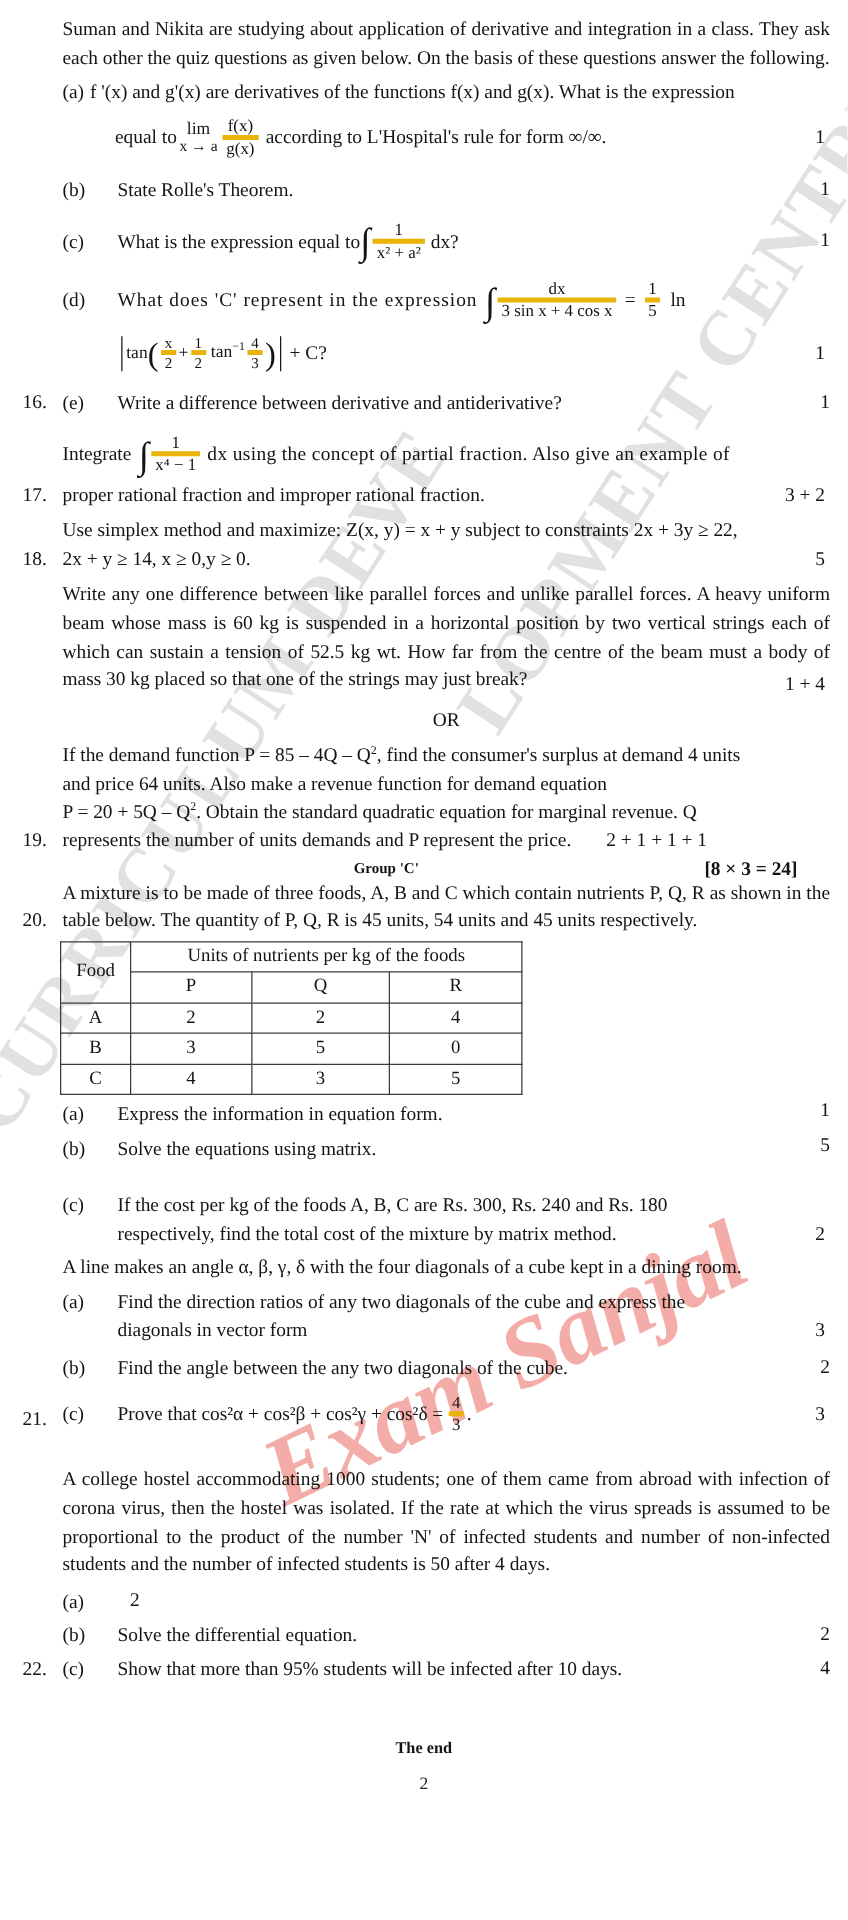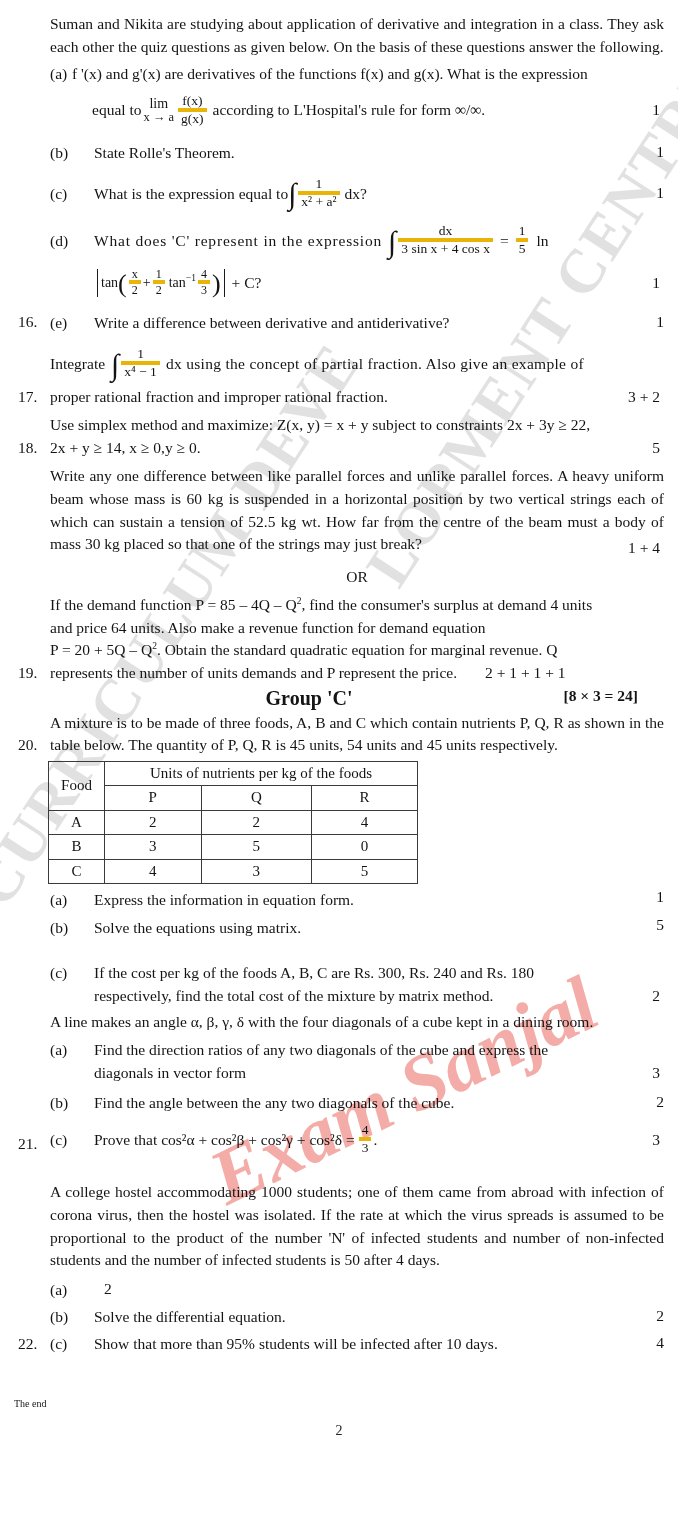--- a/index.html
+++ b/index.html
@@ -88,21 +88,21 @@
     border:1px solid #3a3a3a;
     text-align:center;
     font-size:15px;
     font-weight:400;
     padding:2px 4px;
     line-height:1.3;
     background:transparent;
   }
   table.nut .food-h { width:56px; }
   .blankline { height:14px; }
-  .endline { font-weight:400; font-size:10px; margin-top:42px; }
+  .endline { text-align:center; font-weight:700; font-size:13px; margin-top:42px; }
   .pagenum { text-align:center; font-size:14px; margin-top:14px; color:#222; }
 </style>
 </head>
 <body>
 
 <div class="page">
 
   <div class="wm-layer">
     <div class="wm-grey wm-g1">CURRICULUM DEVE</div>
     <div class="wm-grey wm-g2">LOPMENT CENTRE</div>
@@ -256,21 +256,21 @@
           <span>P = 20 + 5Q – Q</span><sup class="e">2</sup><span>. Obtain the standard quadratic equation for marginal revenue. Q</span>
         </div>
         <div style="display:flex; align-items:baseline;">
           <span>represents the number of units demands and P represent the price.</span>
           <span style="margin-left:28px;">2 + 1 + 1 + 1</span>
         </div>
       </div>
     </div>
 
     <div style="display:flex; justify-content:center; align-items:baseline; margin-top:2px; position:relative;">
-      <span class="bold" style="font-size:20px; margin-left:-60px;">Group 'C'</span>
+      <span class="bold" style="font-size:12px; margin-left:-60px;">Group 'C'</span>
       <span class="bold" style="position:absolute; right:26px; font-size:15.5px;">[8 × 3 = 24]</span>
     </div>
 
     <div class="q" style="margin-top:2px;">
       <div class="qnum">20.</div>
       <div class="qbody">
         <div class="just">A mixture is to be made of three foods, A, B and C which contain nutrients P, Q, R as shown in the table below. The quantity of P, Q, R is 45 units, 54 units and 45 units respectively.</div>
       </div>
     </div>
 

